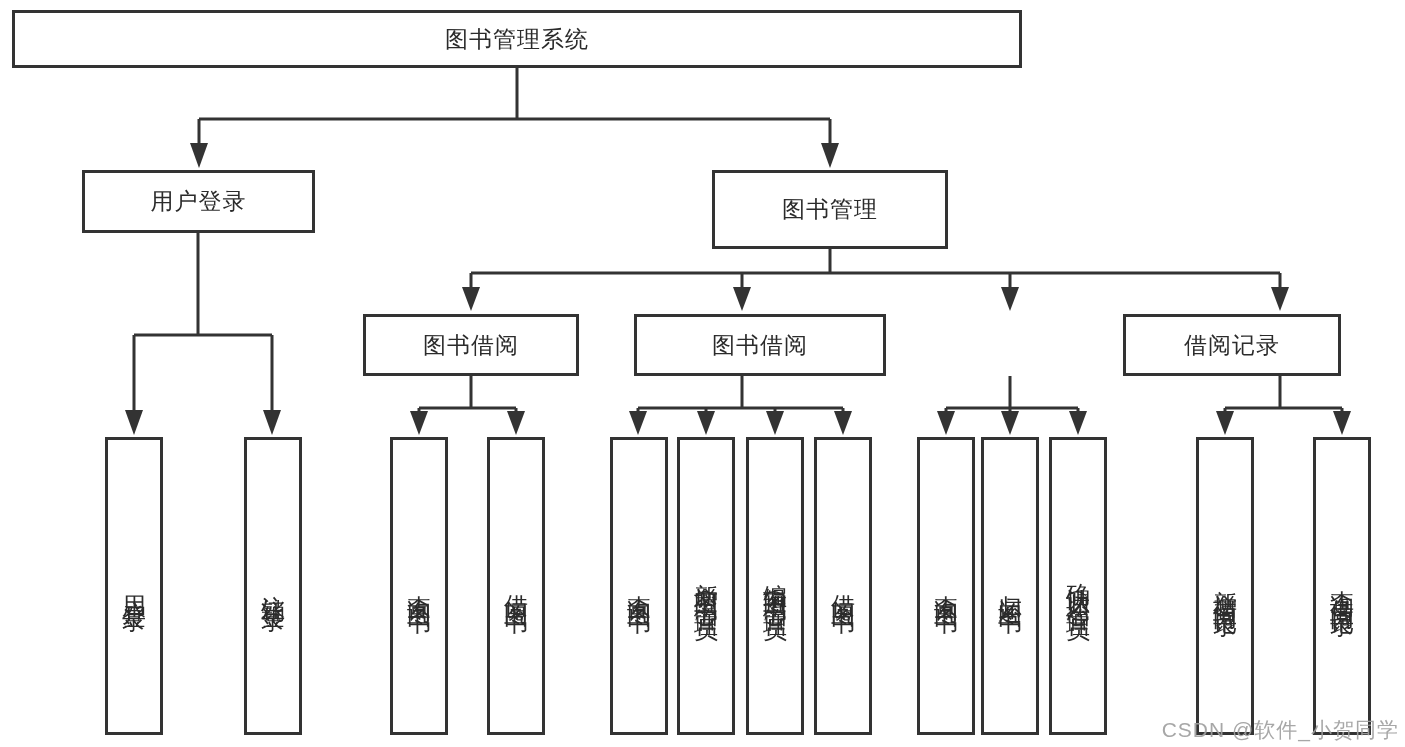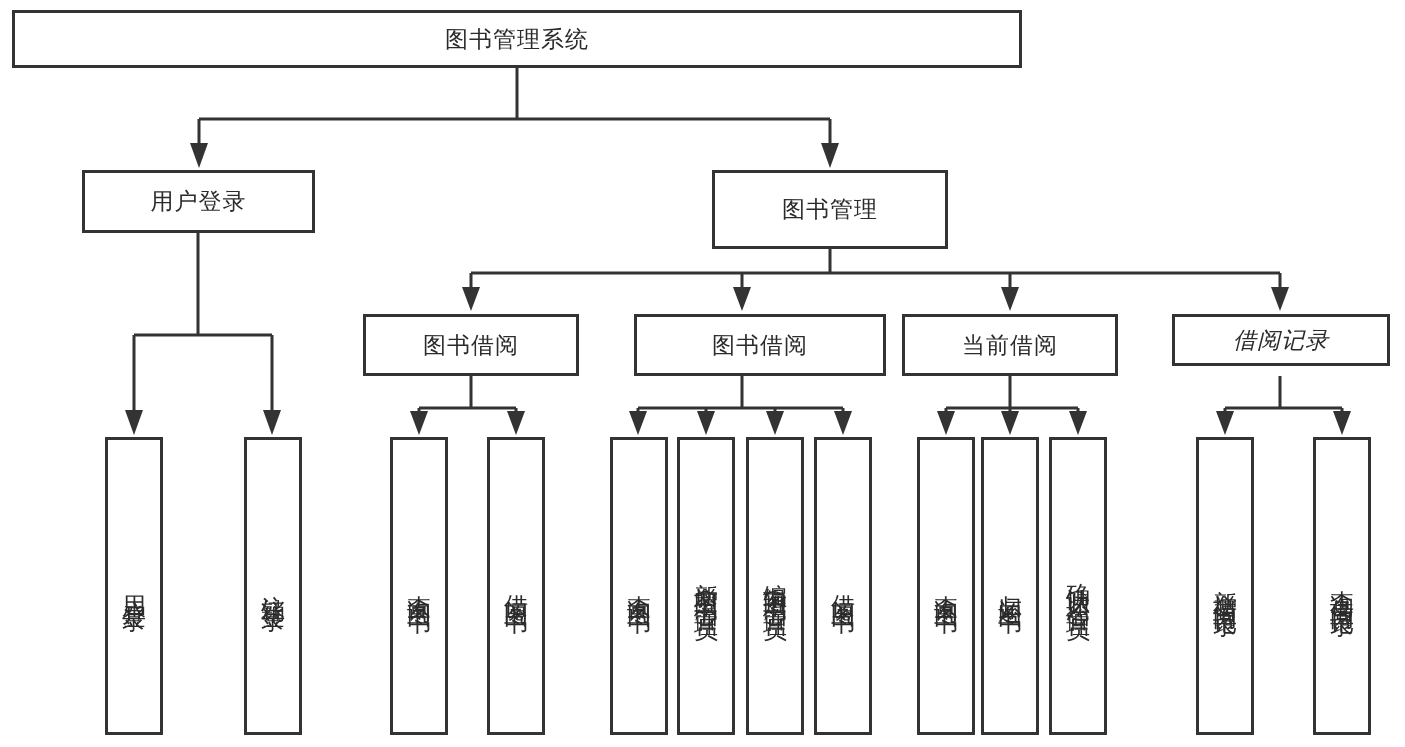--- a/index.html
+++ b/index.html
@@ -110,24 +110,21 @@
   <div class="node h" style="left:712px; top:170px; width:236px; height:79px;">
     <span>图书管理</span>
   </div>
 
   <div class="node h" style="left:363px; top:314px; width:216px; height:62px;">
     <span>图书借阅</span>
   </div>
   <div class="node h" style="left:634px; top:314px; width:252px; height:62px;">
     <span>图书借阅</span>
   </div>
-  <div class="node h" style="left:902px; top:314px; width:216px; height:62px;">
-    <span>当前借阅</span>
-  </div>
-  <div class="node h" style="left:1172px; top:314px; width:218px; height:52px;font-style:italic;">
+  <div class="node h" style="left:1123px; top:314px; width:218px; height:62px;">
     <span>借阅记录</span>
   </div>
 
   <div class="node col" style="left:105px;">
     <span>用户登录</span>
   </div>
   <div class="node col" style="left:244px;">
     <span>注销登录</span>
   </div>
 
@@ -161,13 +158,14 @@
     <span>确认归还（管理员）</span>
   </div>
 
   <div class="node col" style="left:1196px;">
     <span>新增借阅记录</span>
   </div>
   <div class="node col" style="left:1313px;">
     <span>查询借阅记录</span>
   </div>
 
+  <div class="watermark">CSDN @软件_小贺同学</div>
 </div>
 
 </body></html>

